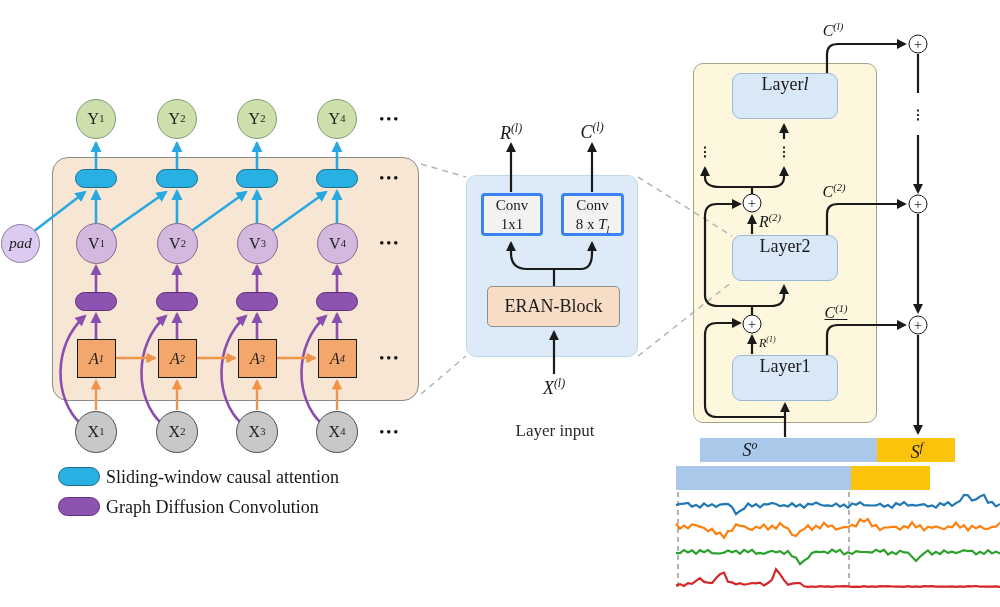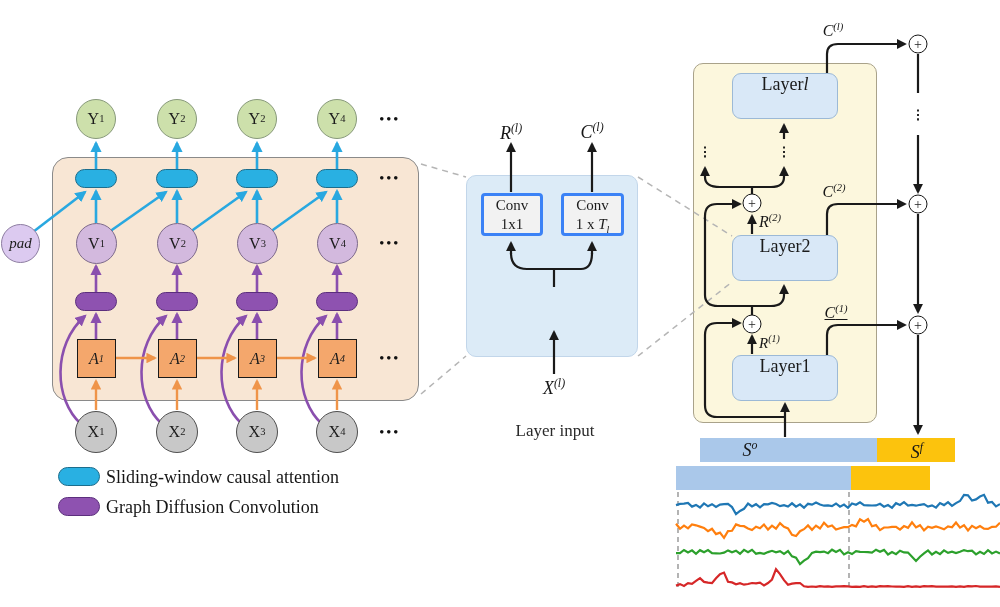--- a/index.html
+++ b/index.html
@@ -237,21 +237,24 @@
 
   <div class="lbl it" style="left:511px;top:133px;font-size:18px;"><span>R</span><sup>(l)</sup></div>
   <div class="lbl it" style="left:592px;top:132px;font-size:18px;"><span>C</span><sup>(l)</sup></div>
 
   <div class="abs convbox" style="left:481px;top:193px;width:62px;height:43px;">
     <span>Conv</span>
       <span>1x1</span>
   </div>
   <div class="abs convbox" style="left:561px;top:193px;width:63px;height:43px;">
     <span>Conv</span>
-    <span><span>1 x </span><span class="it">T</span><sub class="it">l</sub></span>
+    <span><span>8 x </span><span class="it">T</span><sub class="it">l</sub></span>
+  </div>
+  <div class="abs node" style="left:487px;top:286px;width:133px;height:41px;background:#f7ddc5;border:1px solid #8f8f8f;border-radius:5px;font-size:18px;">
+    <span>ERAN-Block</span>
   </div>
   <div class="lbl it" style="left:554px;top:388px;font-size:18px;"><span>X</span><sup>(l)</sup></div>
   <div class="lbl" style="left:555px;top:431px;font-size:17px;color:#2a2a2a;">Layer input</div>
 
   <div class="abs layerbox" style="left:732px;top:73px;width:106px;height:46px;">
     <span>Layer </span>
       <span class="it">l</span>
   </div>
   <div class="abs layerbox" style="left:732px;top:235px;width:106px;height:46px;">
     <span>Layer </span>
@@ -265,21 +268,21 @@
   <div class="abs plusnode" style="left:752px;top:324px;">+</div>
   <div class="abs plusnode" style="left:752px;top:203px;">+</div>
   <div class="abs plusnode" style="left:918px;top:44px;">+</div>
   <div class="abs plusnode" style="left:918px;top:204px;">+</div>
   <div class="abs plusnode" style="left:918px;top:325px;">+</div>
 
   <div class="lbl vdots" style="left:705px;top:151px;">⋮</div>
   <div class="lbl vdots" style="left:784px;top:151px;">⋮</div>
   <div class="lbl vdots" style="left:918px;top:114px;">⋮</div>
 
-  <div class="llbl it" style="left:759px;top:343px;font-size:15px;"><span>R</span><sup>(1)</sup></div>
+  <div class="llbl it" style="left:759px;top:343px;font-size:12px;"><span>R</span><sup>(1)</sup></div>
   <div class="llbl it" style="left:759px;top:222px;font-size:16px;"><span>R</span><sup>(2)</sup></div>
   <div class="lbl it" style="left:836px;top:313px;font-size:16px;text-decoration:underline;"><span>C</span><sup>(1)</sup></div>
   <div class="lbl it" style="left:834px;top:192px;font-size:16px;"><span>C</span><sup>(2)</sup></div>
   <div class="lbl it" style="left:833px;top:31px;font-size:16px;"><span>C</span><sup>(l)</sup></div>
 
   <div class="bar" style="left:700px;top:438px;width:177px;background:#aac8ea;"></div>
   <div class="bar" style="left:877px;top:438px;width:78px;background:#fcc30d;"></div>
   <div class="lbl it" style="left:750px;top:450px;font-size:18px;"><span>S</span><sup>o</sup></div>
   <div class="lbl it" style="left:917px;top:452px;font-size:18px;"><span>S</span><sup>f</sup></div>
   <div class="bar" style="left:676px;top:466px;width:175px;background:#aac8ea;"></div>

